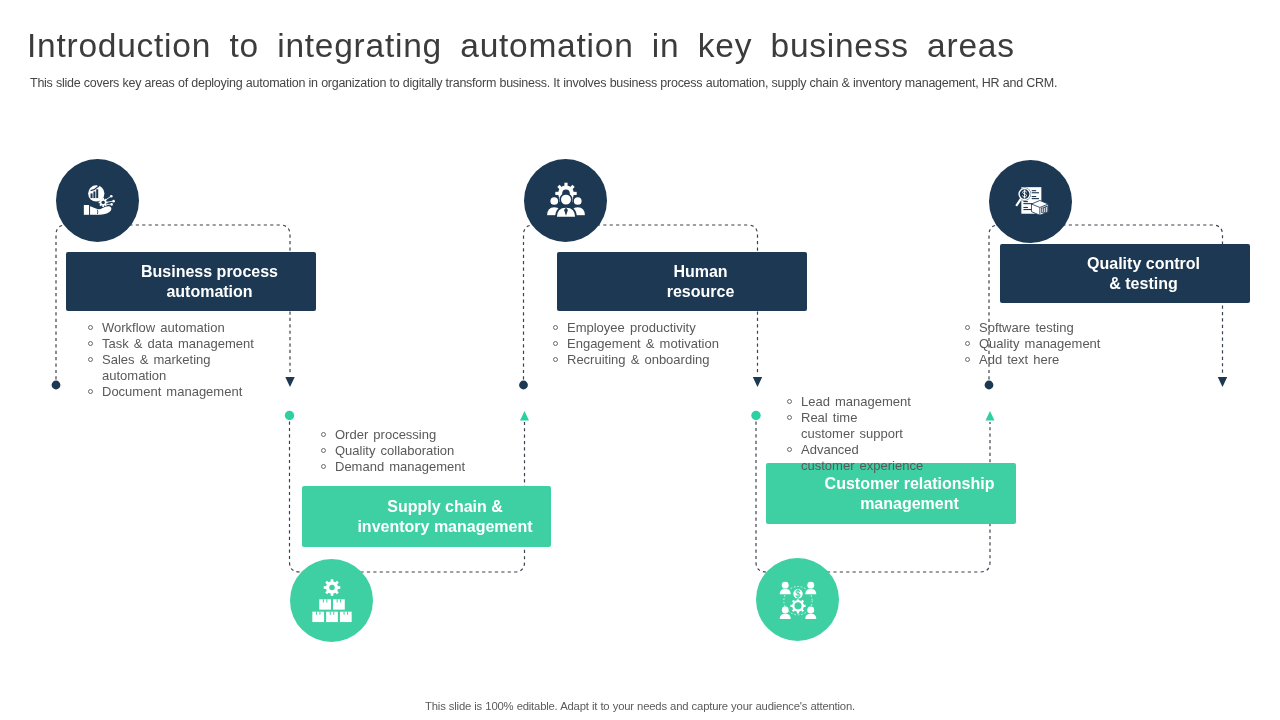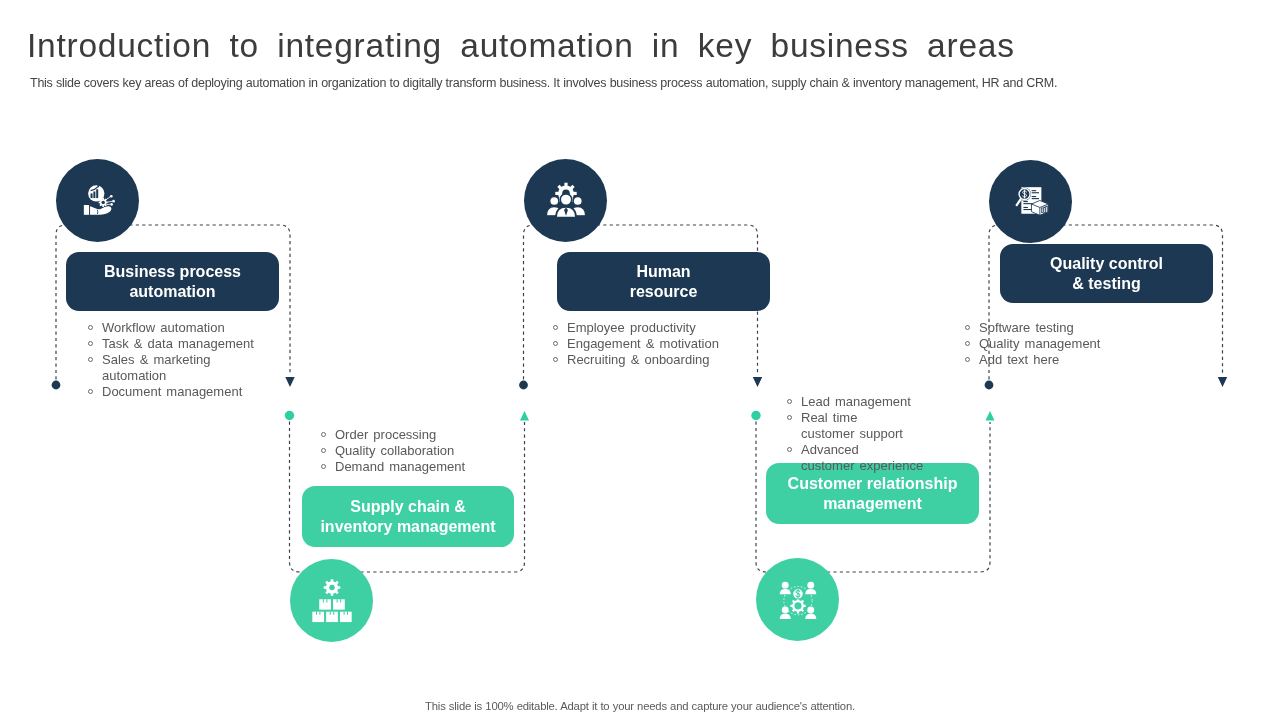--- a/index.html
+++ b/index.html
@@ -24,23 +24,23 @@
   .arr-green{fill:var(--green2);}
 
   
   .badge{position:absolute;width:83px;height:83px;border-radius:50%;
          display:flex;align-items:center;justify-content:center;}
   .badge.navy{background:var(--navy);}
   .badge.green{background:var(--green);}
   .badge svg{width:58px;height:58px;display:block;}
 
   
-  .lbox{position:absolute;width:213px;height:59px;border-radius:13px;
+  .lbox{position:absolute;width:213px;height:59px;border-radius:2px;
         display:flex;flex-direction:column;align-items:center;justify-content:center;
-        color:#ffffff;font-weight:bold;font-size:16px;line-height:19.5px;text-align:center;}
+        color:#ffffff;font-weight:bold;font-size:16px;line-height:19.5px;text-align:center;padding-left:37px;}
   .lbox.navy{background:var(--navy);}
   .lbox.green{background:var(--green);height:61px;}
 
   
   .bullets{position:absolute;margin:0;padding:0;list-style:none;
            font-size:13px;line-height:15.9px;color:#595959;word-spacing:1.5px;}
   .bullets li{position:relative;margin:0;padding:0 0 0 0;white-space:nowrap;}
   .bullets li.m::before{content:"";position:absolute;left:-14.5px;top:5px;
            width:5px;height:5px;border:1px solid #6a6a6a;border-radius:50%;box-sizing:border-box;}
 

